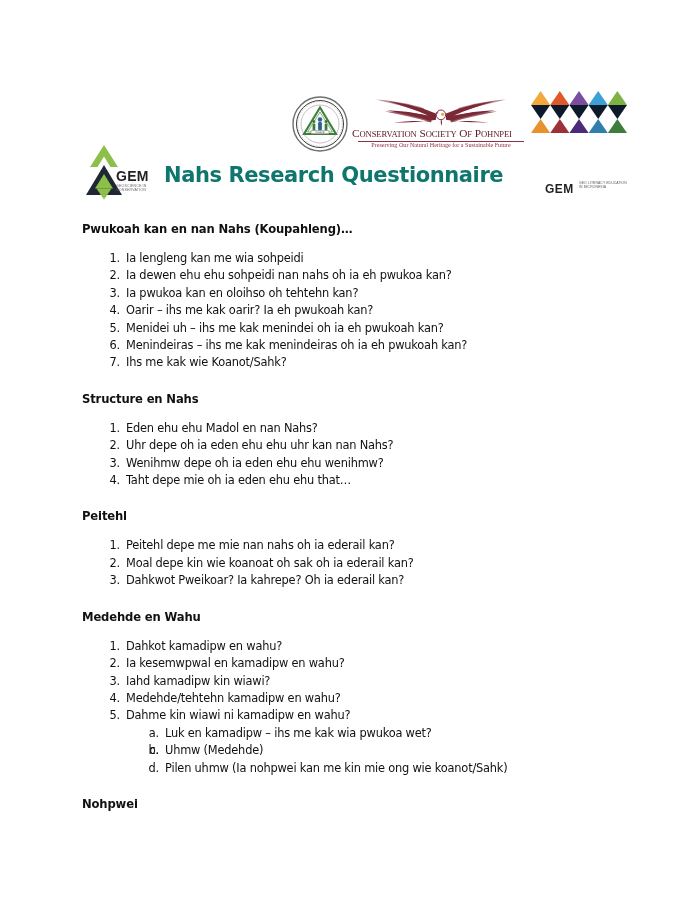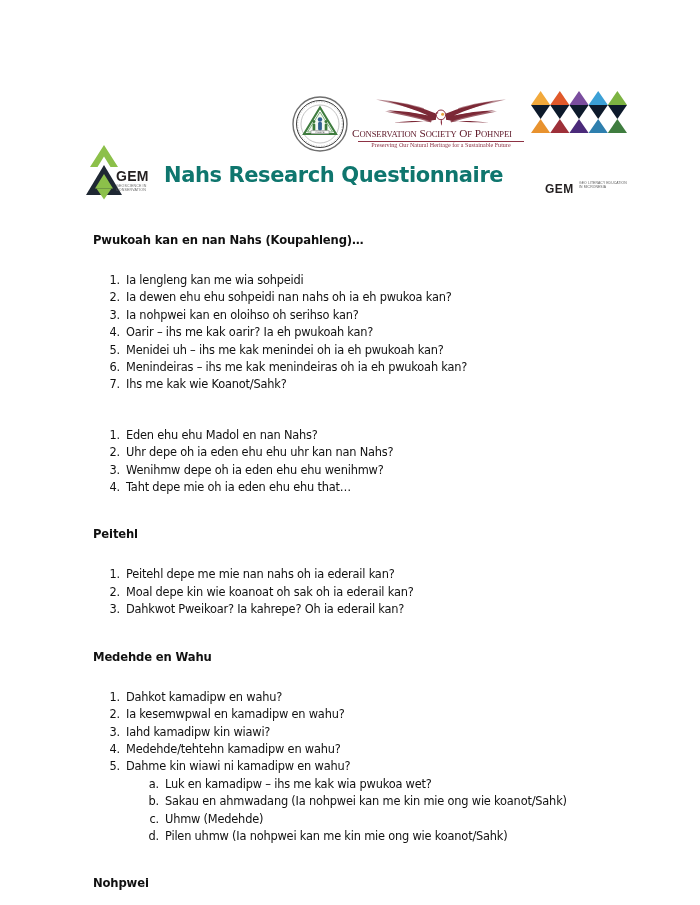--- a/index.html
+++ b/index.html
@@ -174,21 +174,21 @@
   .doc-body {
     position: absolute;
     left: 0;
     top: 222px;
     width: 700px;
   }
   .section {
     position: relative;
   }
   .sec-heading {
-    margin: 11px;
+    margin: 0;
     padding: 0 0 0 82px;
     font-family: "DejaVu Sans", sans-serif;
     font-weight: bold;
     font-size: 11.6px;
     letter-spacing: -0.15px;
     color: #111111;
     line-height: 15px;
   }
   .sec-gap-after-heading {
     height: 13px;
@@ -346,21 +346,21 @@
       <li class="qitem">
         <span class="qnum">1.</span>
         <span>Ia lengleng kan me wia sohpeidi</span>
       </li>
       <li class="qitem">
         <span class="qnum">2.</span>
         <span>Ia dewen ehu ehu sohpeidi nan nahs oh ia eh pwukoa kan?</span>
       </li>
       <li class="qitem">
         <span class="qnum">3.</span>
-        <span>Ia nohpwei kan en oloihso oh serihso kan?</span>
+        <span>Ia pwukoa kan en oloihso oh tehtehn kan?</span>
       </li>
       <li class="qitem">
         <span class="qnum">4.</span>
         <span>Oarir – ihs me kak oarir? Ia eh pwukoah kan?</span>
       </li>
       <li class="qitem">
         <span class="qnum">5.</span>
         <span>Menidei uh – ihs me kak menindei oh ia eh pwukoah kan?</span>
       </li>
       <li class="qitem">
@@ -370,20 +370,21 @@
       <li class="qitem">
         <span class="qnum">7.</span>
         <span>Ihs me kak wie Koanot/Sahk?</span>
       </li>
     </ol>
   </div>
 
   <div class="sec-gap-between"></div>
 
   <div class="section">
+    <h2 class="sec-heading">Structure en Nahs</h2>
     <div class="sec-gap-after-heading"></div>
     <ol class="qlist">
       <li class="qitem">
         <span class="qnum">1.</span>
         <span>Eden ehu ehu Madol en nan Nahs?</span>
       </li>
       <li class="qitem">
         <span class="qnum">2.</span>
         <span>Uhr depe oh ia eden ehu ehu uhr kan nan Nahs?</span>
       </li>
@@ -446,21 +447,20 @@
         <span>Dahme kin wiawi ni kamadipw en wahu?</span>
       </li>
     </ol>
     <ol class="sublist">
       <li class="subitem">
         <span class="subnum">a.</span>
         <span>Luk en kamadipw – ihs me kak wia pwukoa wet?</span>
       </li>
       <li class="subitem">
         <span class="subnum">b.</span>
-        <span>Sakau en ahmwadang (Ia nohpwei kan me kin mie ong wie koanot/Sahk)</span>
       </li>
       <li class="subitem">
         <span class="subnum">c.</span>
         <span>Uhmw (Medehde)</span>
       </li>
       <li class="subitem">
         <span class="subnum">d.</span>
         <span>Pilen uhmw (Ia nohpwei kan me kin mie ong wie koanot/Sahk)</span>
       </li>
     </ol>

